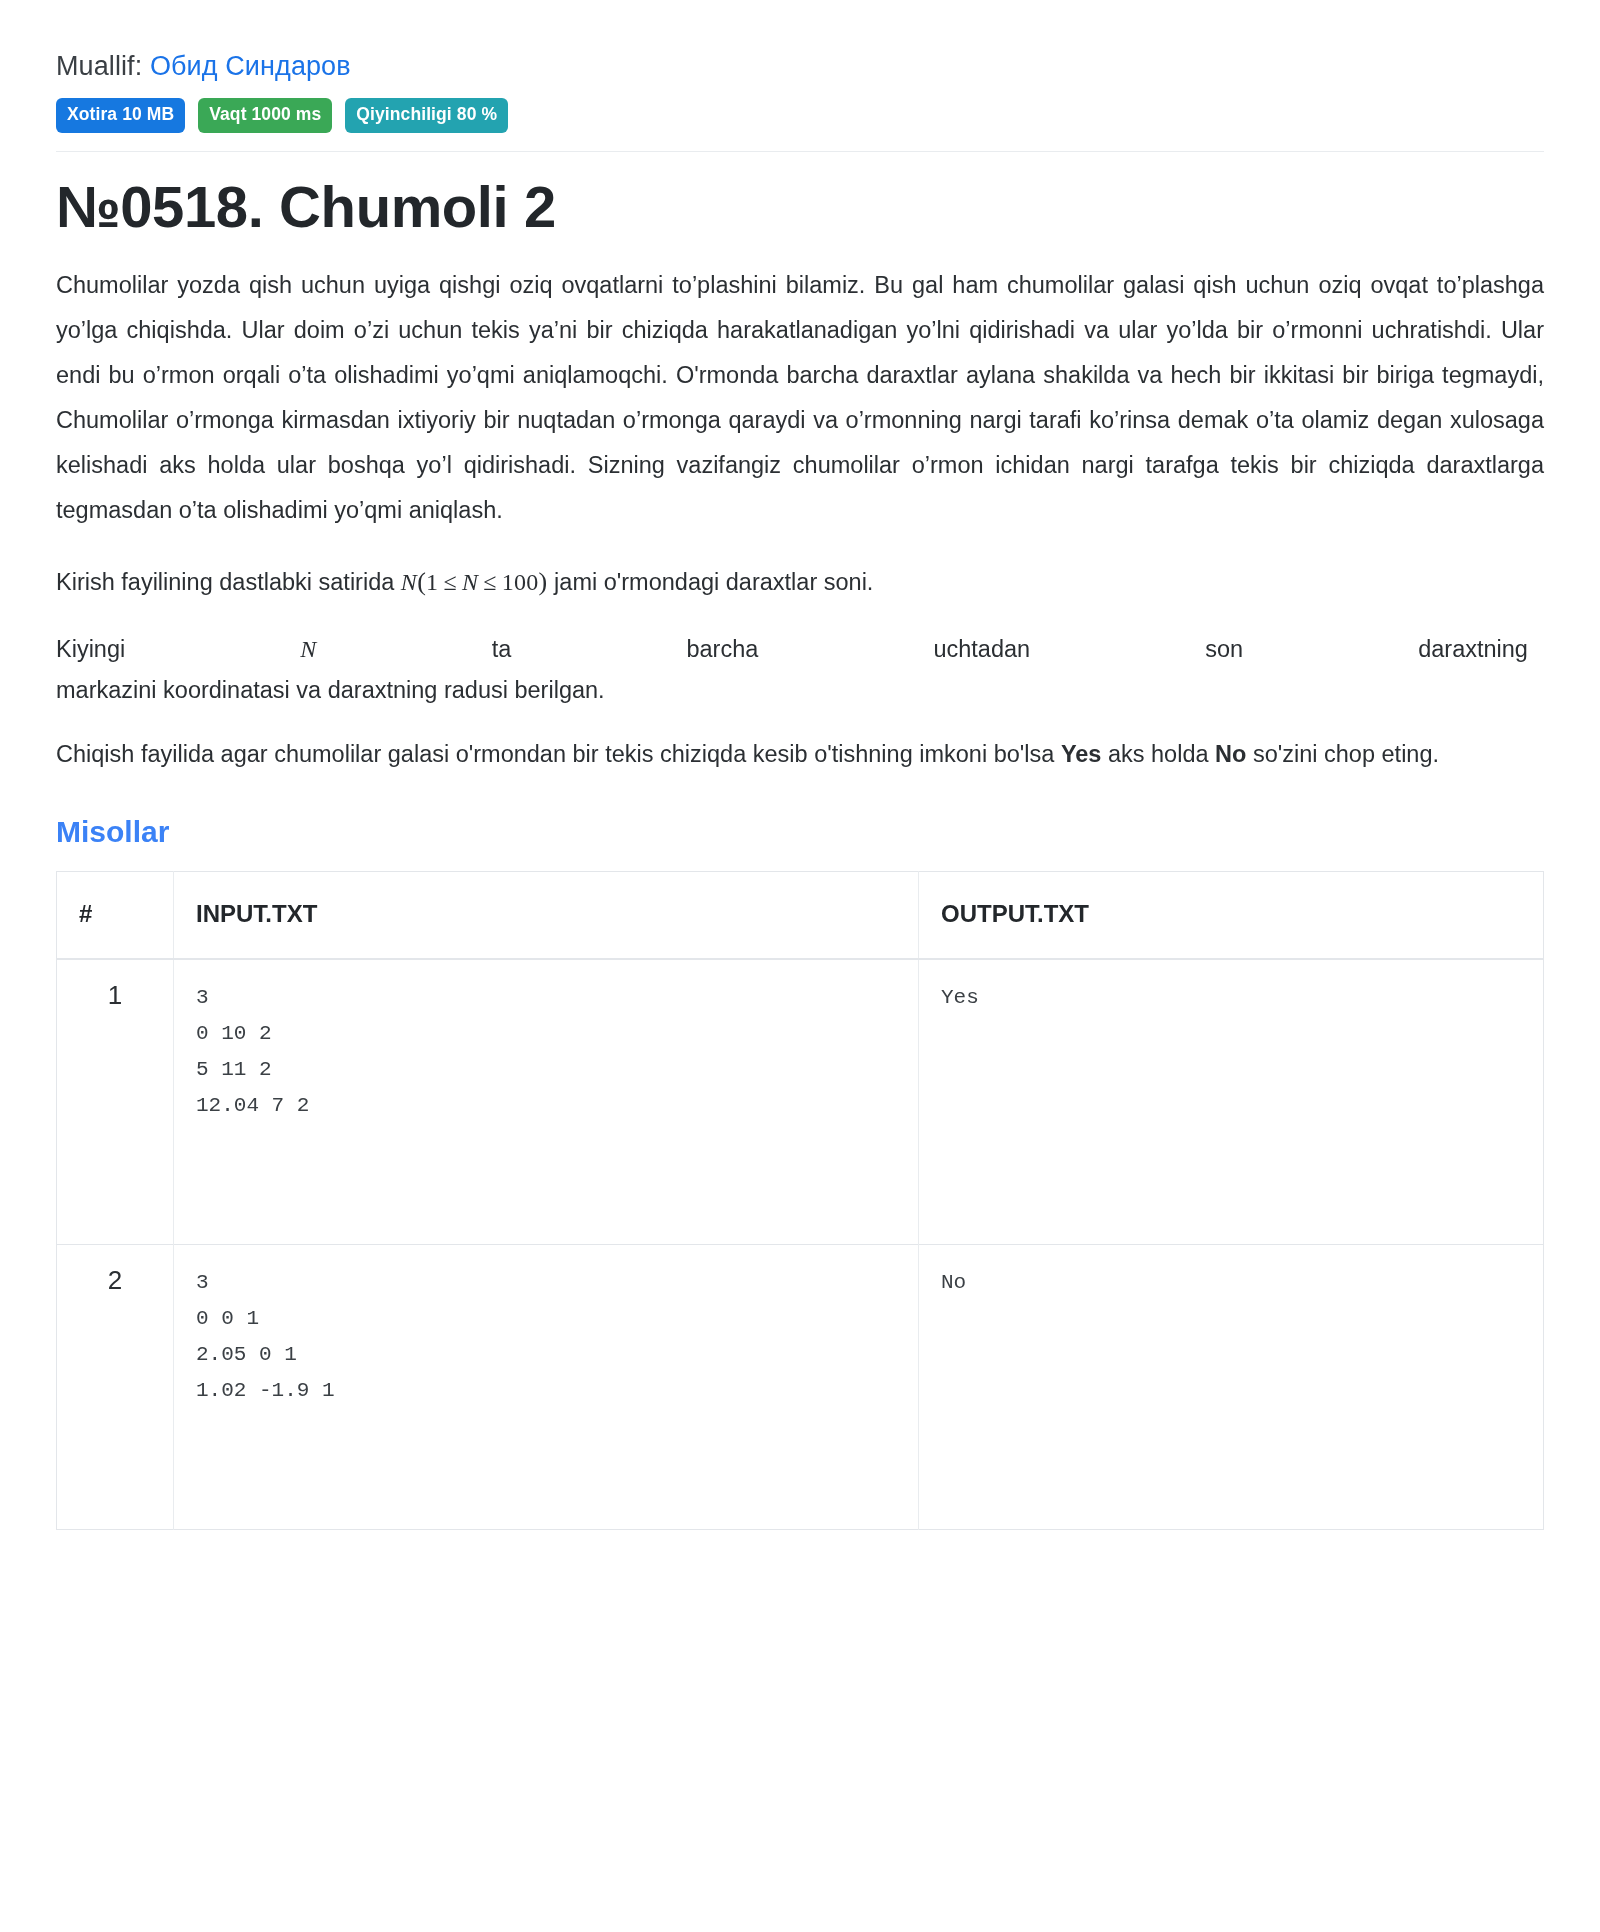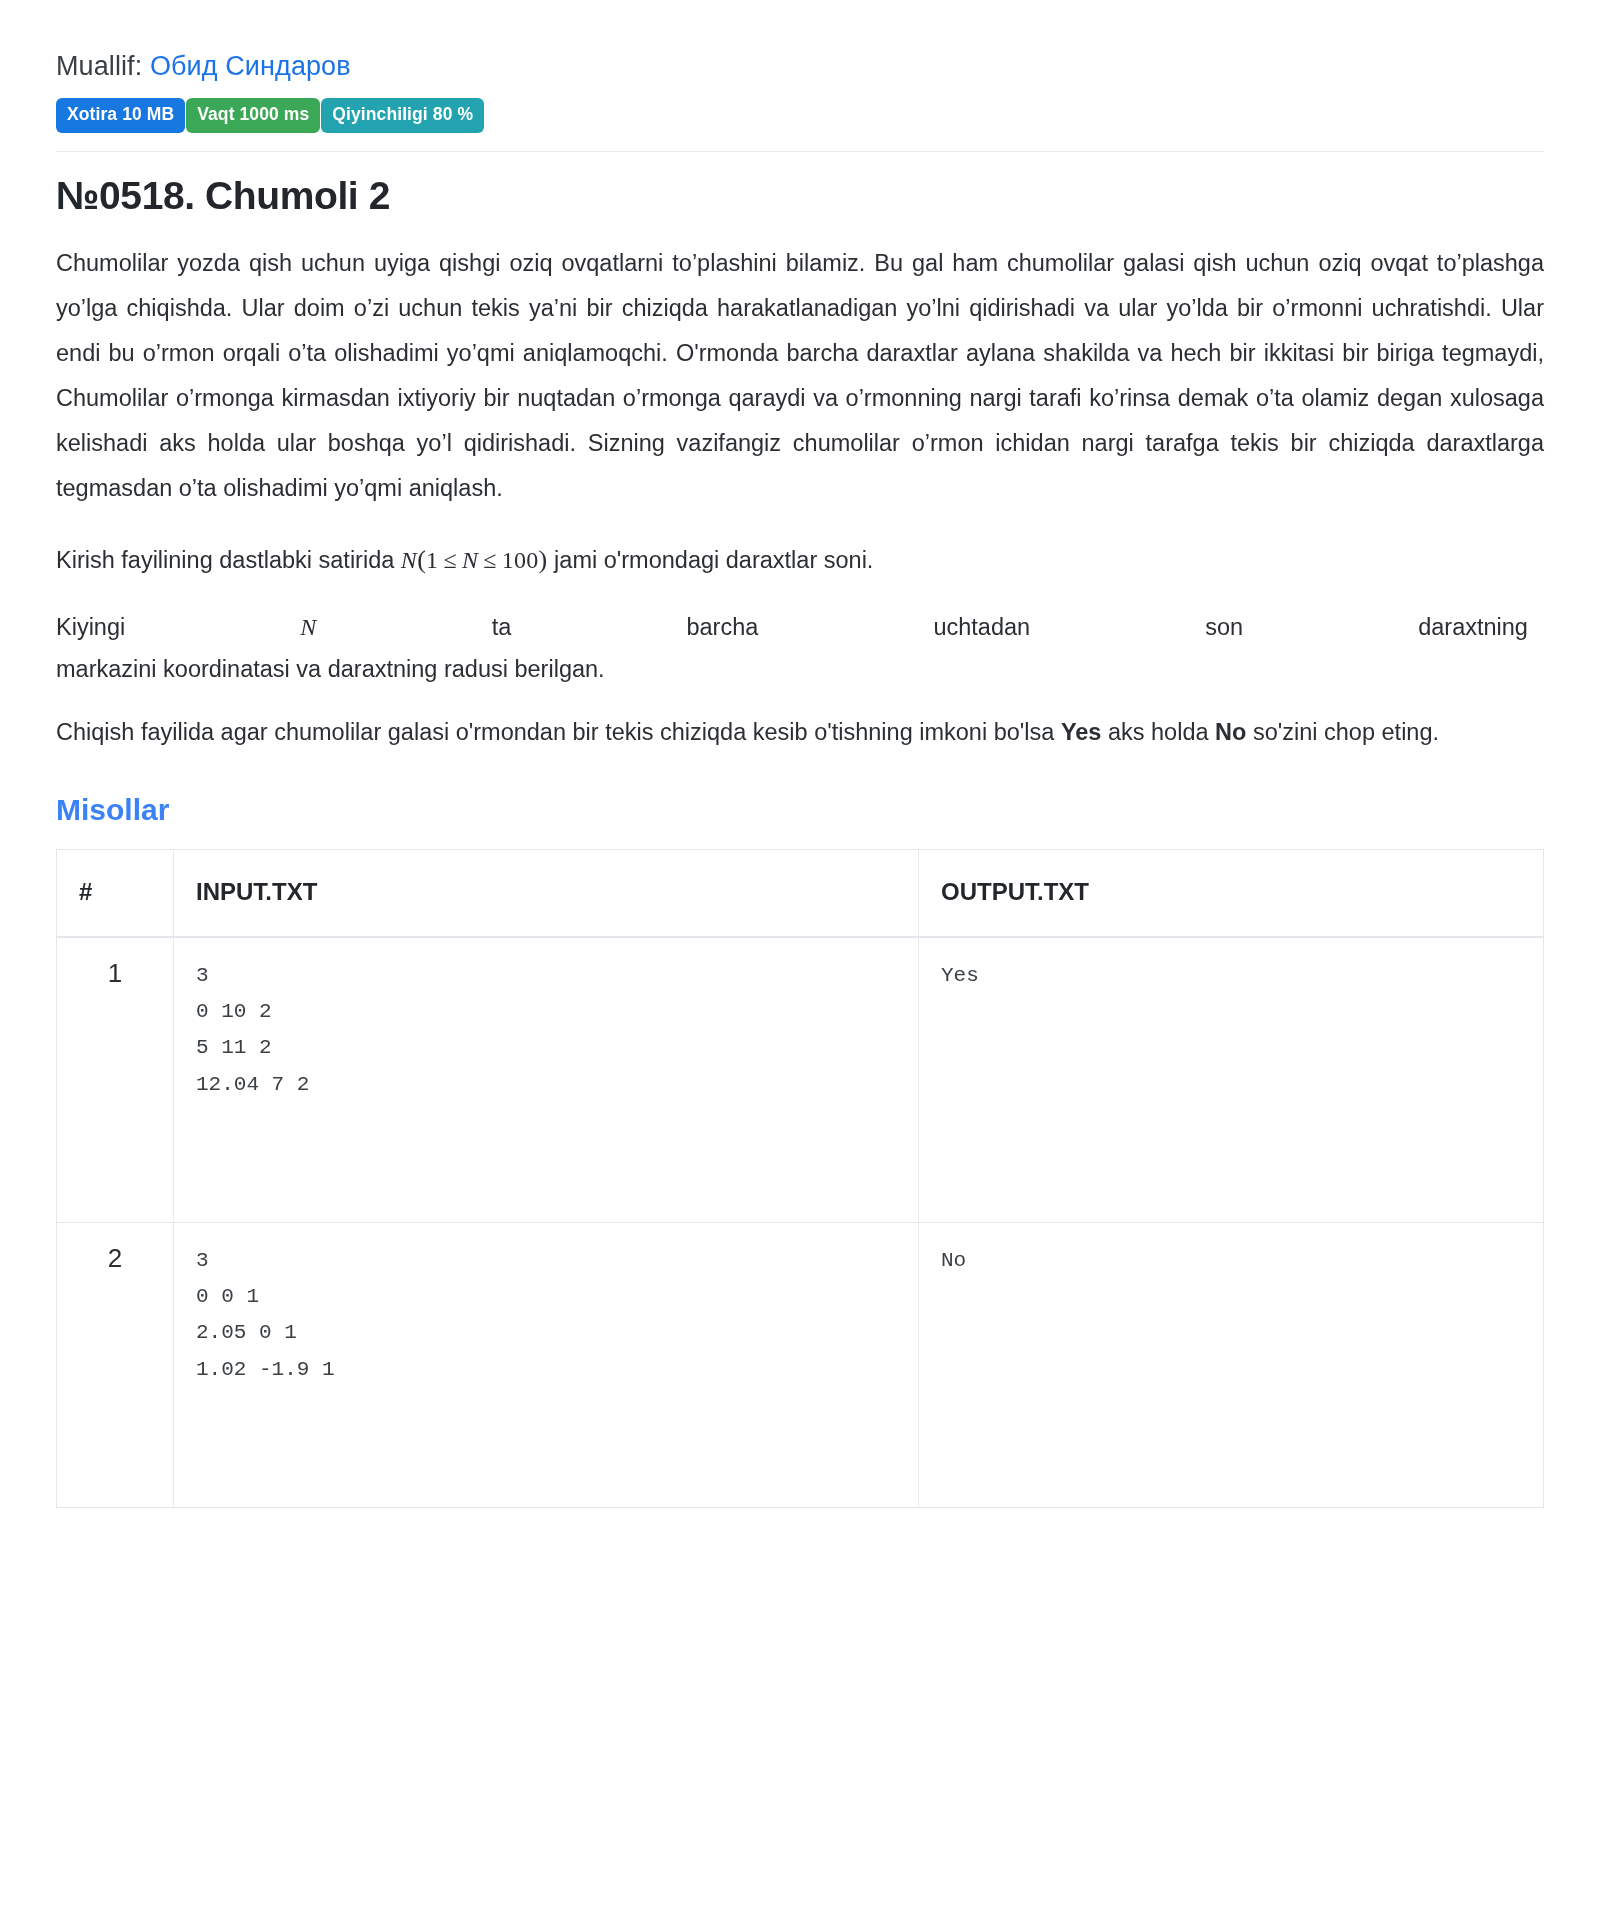--- a/index.html
+++ b/index.html
@@ -31,21 +31,21 @@
   .author-name {
     color: #1a73e8;
     text-decoration: none;
     cursor: pointer;
   }
 
   
   .badges {
     display: flex;
     align-items: flex-start;
-    gap: 1px;
+    gap: 13px;
     margin: 0 0 18px 0;
   }
   .badge {
     display: inline-block;
     border-radius: 6px;
     color: #ffffff;
     font-size: 17.5px;
     font-weight: bold;
     line-height: 1;
     padding: 8px 11px 9px 11px;
@@ -57,21 +57,21 @@
   .badge-diff   { background: #23a3b0; }
 
   hr.divider {
     border: none;
     border-top: 1.5px solid #e9ecef;
     margin: 0 0 22px 0;
   }
 
   
   h1.problem-title {
-    font-size: 39px;
+    font-size: 58px;
     line-height: 1.15;
     font-weight: bold;
     margin: 0 0 22px 0;
     color: #23272b;
     letter-spacing: -0.4px;
   }
 
   
   p.body-text {
     font-size: 23.5px;

